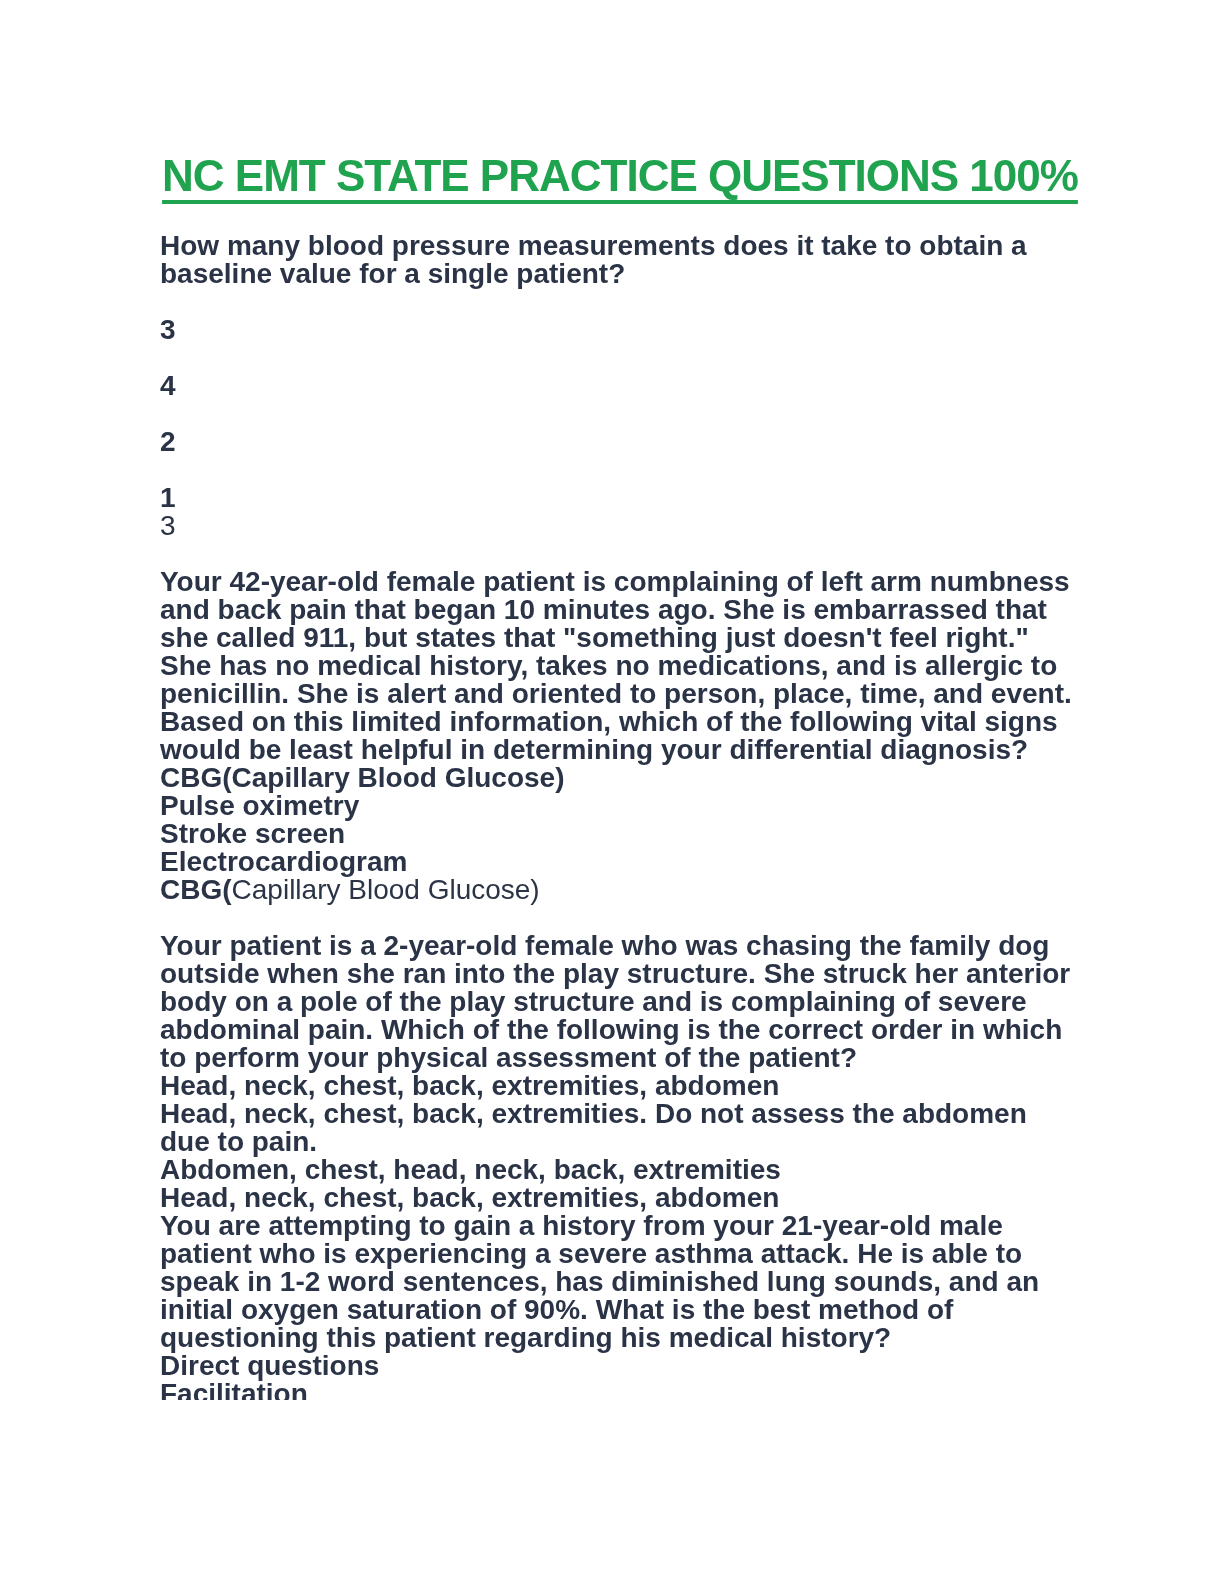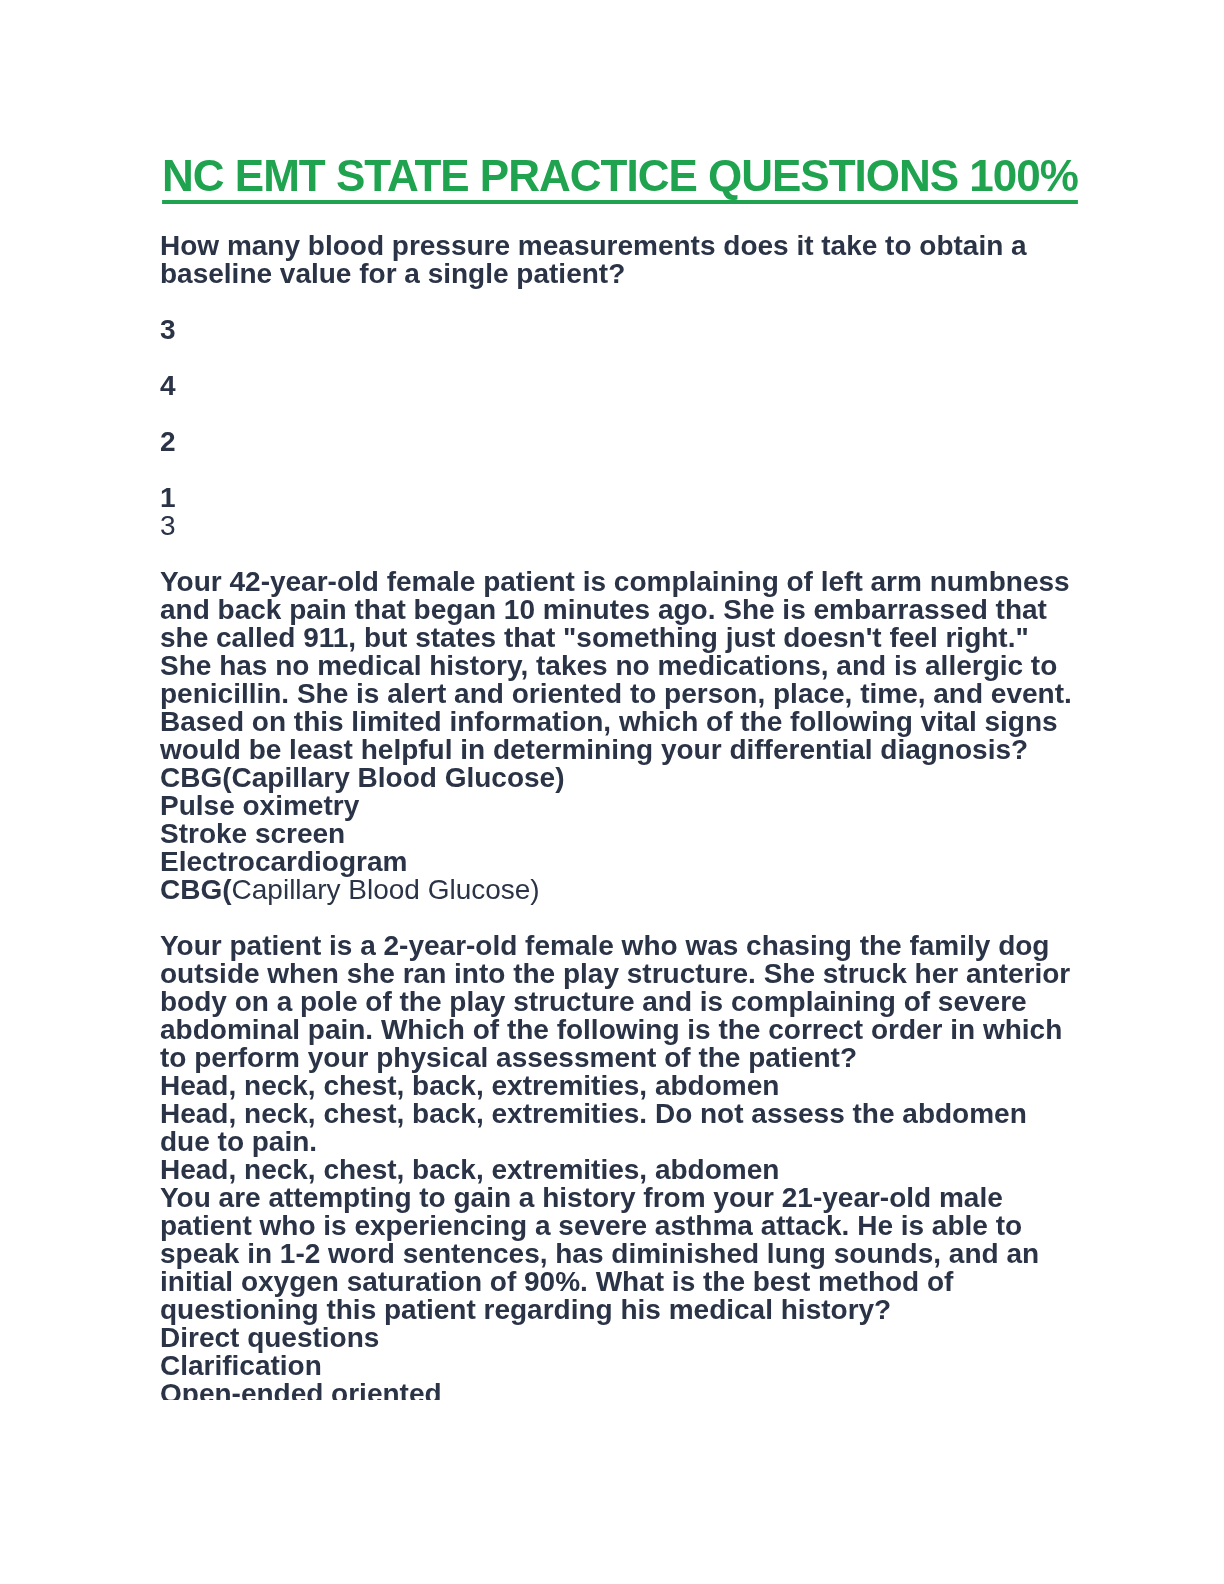--- a/index.html
+++ b/index.html
@@ -68,24 +68,26 @@
       <p>Pulse oximetry</p>
       <p>Stroke screen</p>
       <p>Electrocardiogram</p>
       <p><span>CBG(</span><span class="regular">Capillary Blood Glucose)</span></p>
     </section>
 
     <section class="qblock3">
       <p>Your patient is a 2-year-old female who was chasing the family dog outside when she ran into the play structure. She struck her anterior body on a pole of the play structure and is complaining of severe abdominal pain. Which of the following is the correct order in which to perform your physical assessment of the patient?</p>
       <p>Head, neck, chest, back, extremities, abdomen</p>
       <p>Head, neck, chest, back, extremities. Do not assess the abdomen due to pain.</p>
+      <p>Abdomen, chest, head, neck, back, extremities</p>
       <p>Head, neck, chest, back, extremities, abdomen</p>
     </section>
 
     <section class="qblock4">
       <p>You are attempting to gain a history from your 21-year-old male patient who is experiencing a severe asthma attack. He is able to speak in 1-2 word sentences, has diminished lung sounds, and an initial oxygen saturation of 90%. What is the best method of questioning this patient regarding his medical history?</p>
       <p>Direct questions</p>
+      <p>Facilitation</p>
       <p>Clarification</p>
       <p>Open-ended oriented</p>
     </section>
 
   </div>
 </div>
 
 </body></html>

